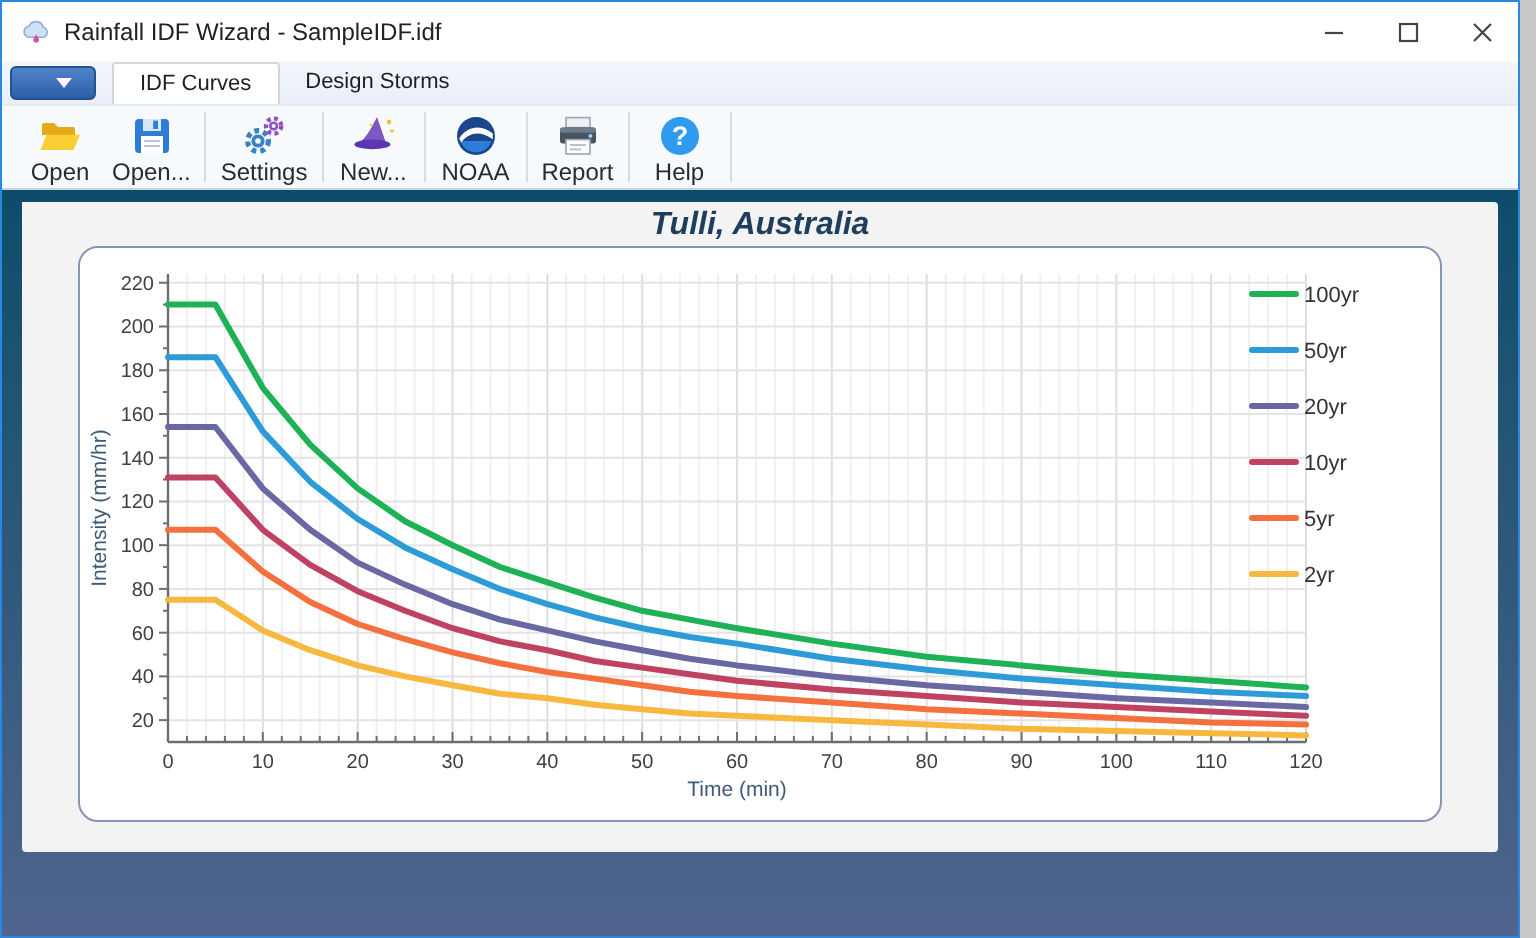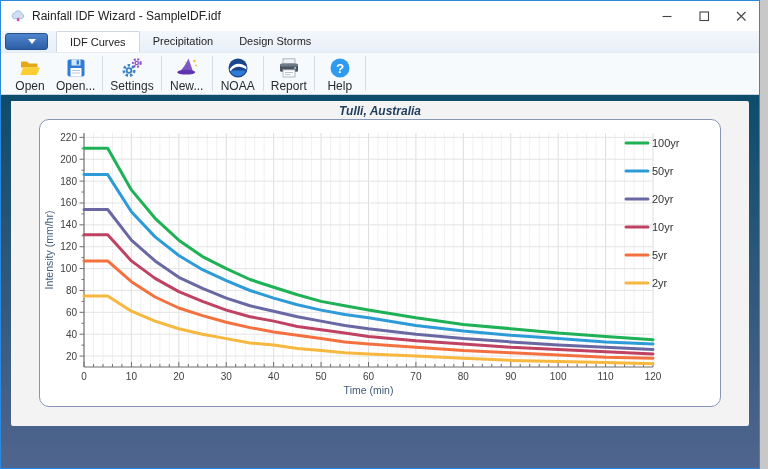--- a/index.html
+++ b/index.html
@@ -34,21 +34,21 @@
   .tbtn .lbl{ font-size:12px; color:#2b2b2b; line-height:12px; }
   .tsep{ width:1px; background:#d7dde5; margin:3px 3px; }
 
   
   .frame{ flex:1; background:linear-gradient(#0e4c6b,#50658d); padding:6px 10px 0; }
   .doctabs{ display:flex; margin-left:20px; height:21px; }
   .dtab{ padding:0 17px; font-size:11px; line-height:20px; color:#222; background:#dcdcdc;
          border:1px solid #9c9c9c; border-bottom:none; border-radius:2px 2px 0 0; margin-right:4px; }
   .dtab.sel{ background:#f3f3f3; }
   .panel{ background:#f3f3f3; height:325px; border-radius:0 2px 2px 2px; }
-  .chart-title{ text-align:center; padding-top:3px; font-size:12px; font-weight:bold; font-style:italic; color:#1f3d5c; }
+  .chart-title{ text-align:center; padding-top:3px; font-size:16px; font-weight:bold; font-style:italic; color:#1f3d5c; }
   .chart-box{ width:682px; height:288px; margin:1px auto 0; background:#fff;
               border:1px solid #8796b4; border-radius:10px; overflow:hidden; }
   svg text{ font-family:"Liberation Sans", sans-serif; }
 </style>
 </head>
 <body>
 
 <div class="window">
 
   <div class="titlebar">
@@ -75,21 +75,20 @@
         <path d="M4 4 L12.5 12.5 M12.5 4 L4 12.5" stroke="#444" stroke-width="1.1"></path>
       </svg>
     </button>
   </div>
 
   <div class="tabstrip">
     <div class="appbtn">
       <span class="caret"></span>
     </div>
     <div class="mtab sel">IDF Curves</div>
-    <div class="mtab">Precipitation</div>
     <div class="mtab">Design Storms</div>
   </div>
 
   <div class="ribbon">
 
     <button class="tbtn">
       <svg width="24" height="24" viewBox="0 0 24 24">
         <path d="M3 19V6.5a1 1 0 0 1 1-1h5l2 2h7.5a1 1 0 0 1 1 1v3H3z" fill="#e3a917"></path>
         <path d="M2.3 19l2.9-7.6H22L18.8 19z" fill="#fbcf33"></path>
       </svg>

